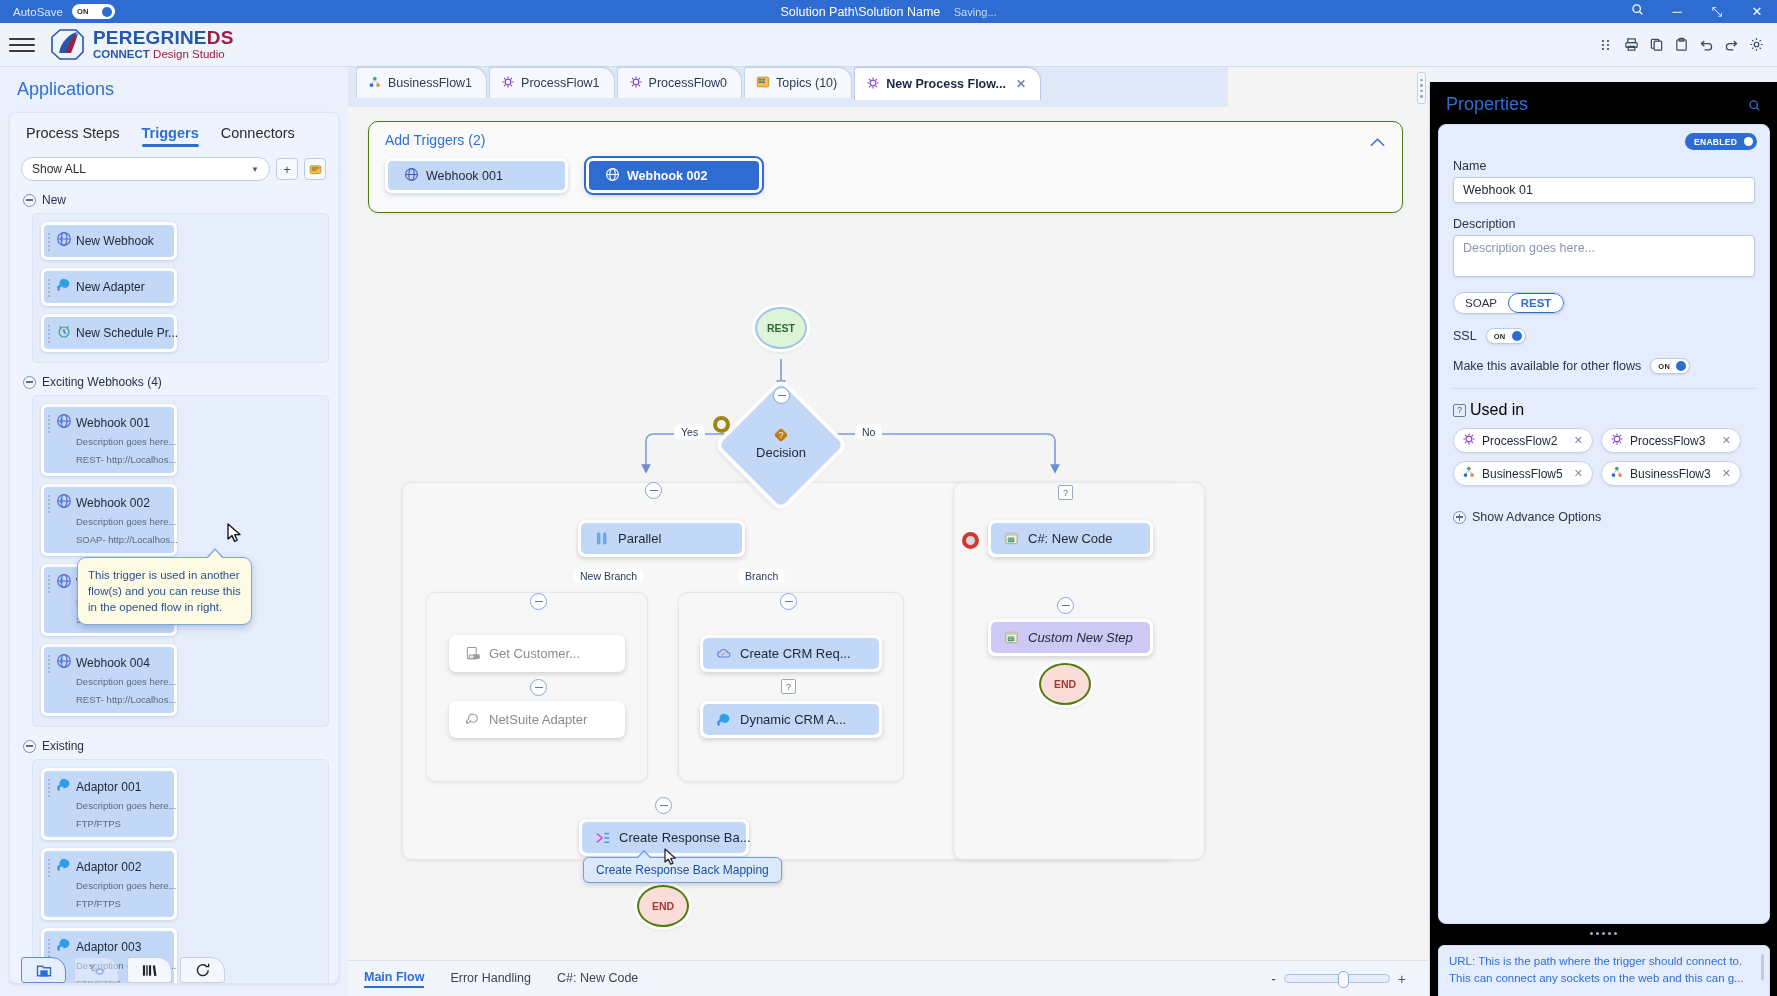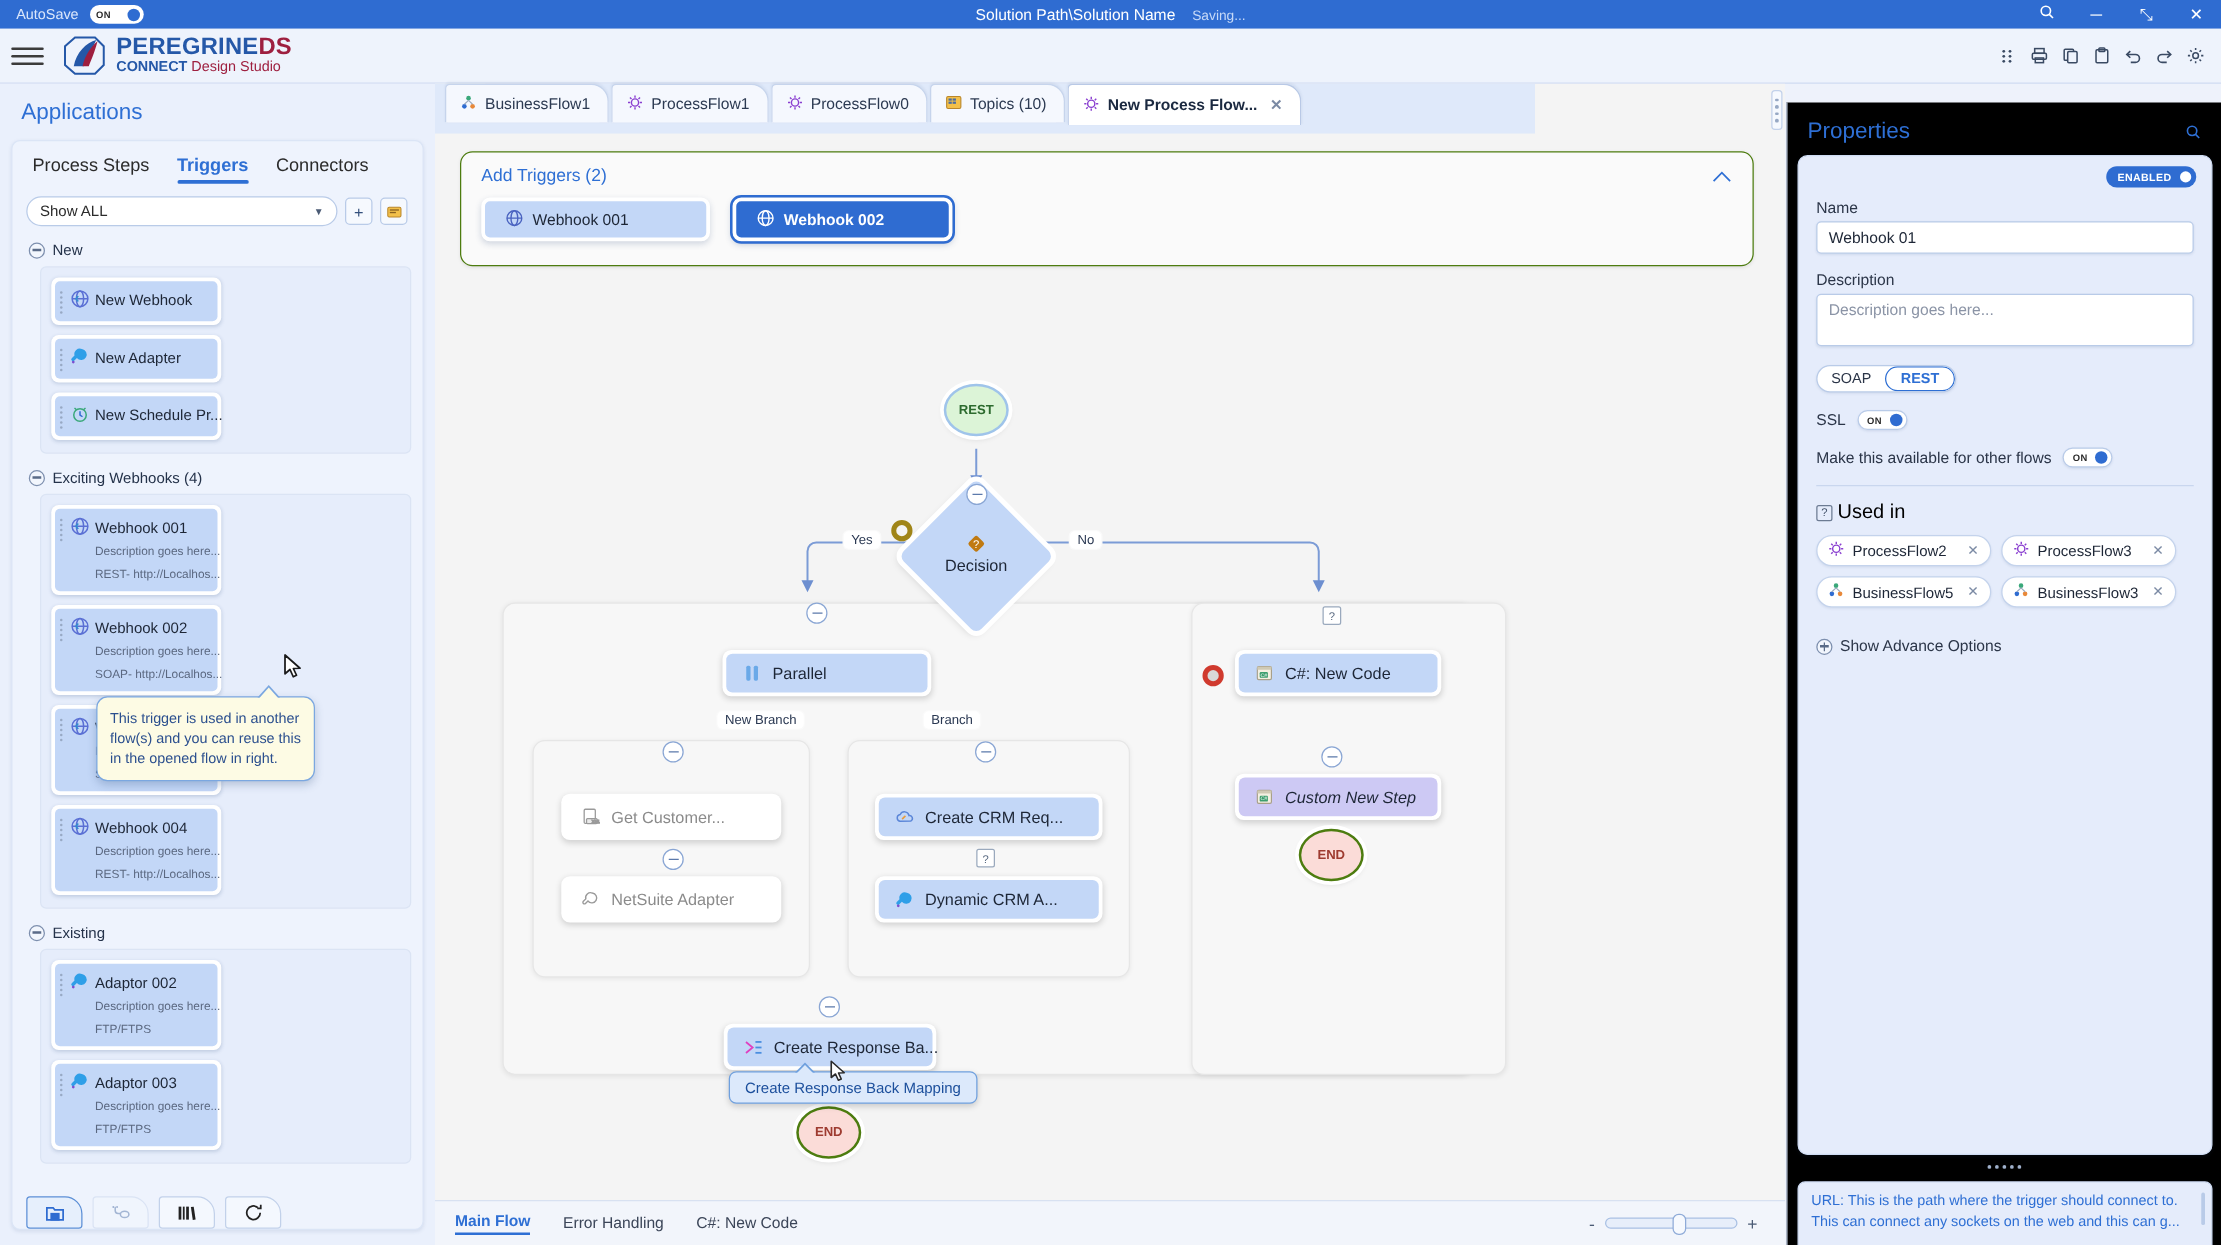--- a/index.html
+++ b/index.html
@@ -704,20 +704,42 @@
                 <b></b>
                 <b></b>
               </span>
             <span class="tile-ico">
               <svg width="16" height="16" viewBox="0 0 16 16">
                   <path d="M9.5 2.2 a4.4 4.4 0 1 1 -4 7.1 l-2.2 2.2 a1.3 1.3 0 0 1 -1.9 -1.9 l2.2 -2.2 a4.4 4.4 0 0 1 5.9 -5.2 z" fill="#2f9fe8"></path>
                   <circle cx="2.6" cy="12.6" r="1.1" fill="#7b4fd0"></circle>
                 </svg>
             </span>
             <span class="tile-txt">
+              <span class="tile-name">Adaptor 001</span>
+              <span class="tile-sub">Description goes here...</span>
+              <span class="tile-sub">FTP/FTPS</span>
+            </span>
+          </div>
+        </div>
+        <div class="tile big">
+          <div class="tile-inner">
+            <span class="drag-dots">
+                <b></b>
+                <b></b>
+                <b></b>
+                <b></b>
+                <b></b>
+              </span>
+            <span class="tile-ico">
+              <svg width="16" height="16" viewBox="0 0 16 16">
+                  <path d="M9.5 2.2 a4.4 4.4 0 1 1 -4 7.1 l-2.2 2.2 a1.3 1.3 0 0 1 -1.9 -1.9 l2.2 -2.2 a4.4 4.4 0 0 1 5.9 -5.2 z" fill="#2f9fe8"></path>
+                  <circle cx="2.6" cy="12.6" r="1.1" fill="#7b4fd0"></circle>
+                </svg>
+            </span>
+            <span class="tile-txt">
               <span class="tile-name">Adaptor 002</span>
               <span class="tile-sub">Description goes here...</span>
               <span class="tile-sub">FTP/FTPS</span>
             </span>
           </div>
         </div>
         <div class="tile big">
           <div class="tile-inner">
             <span class="drag-dots">
                 <b></b>

